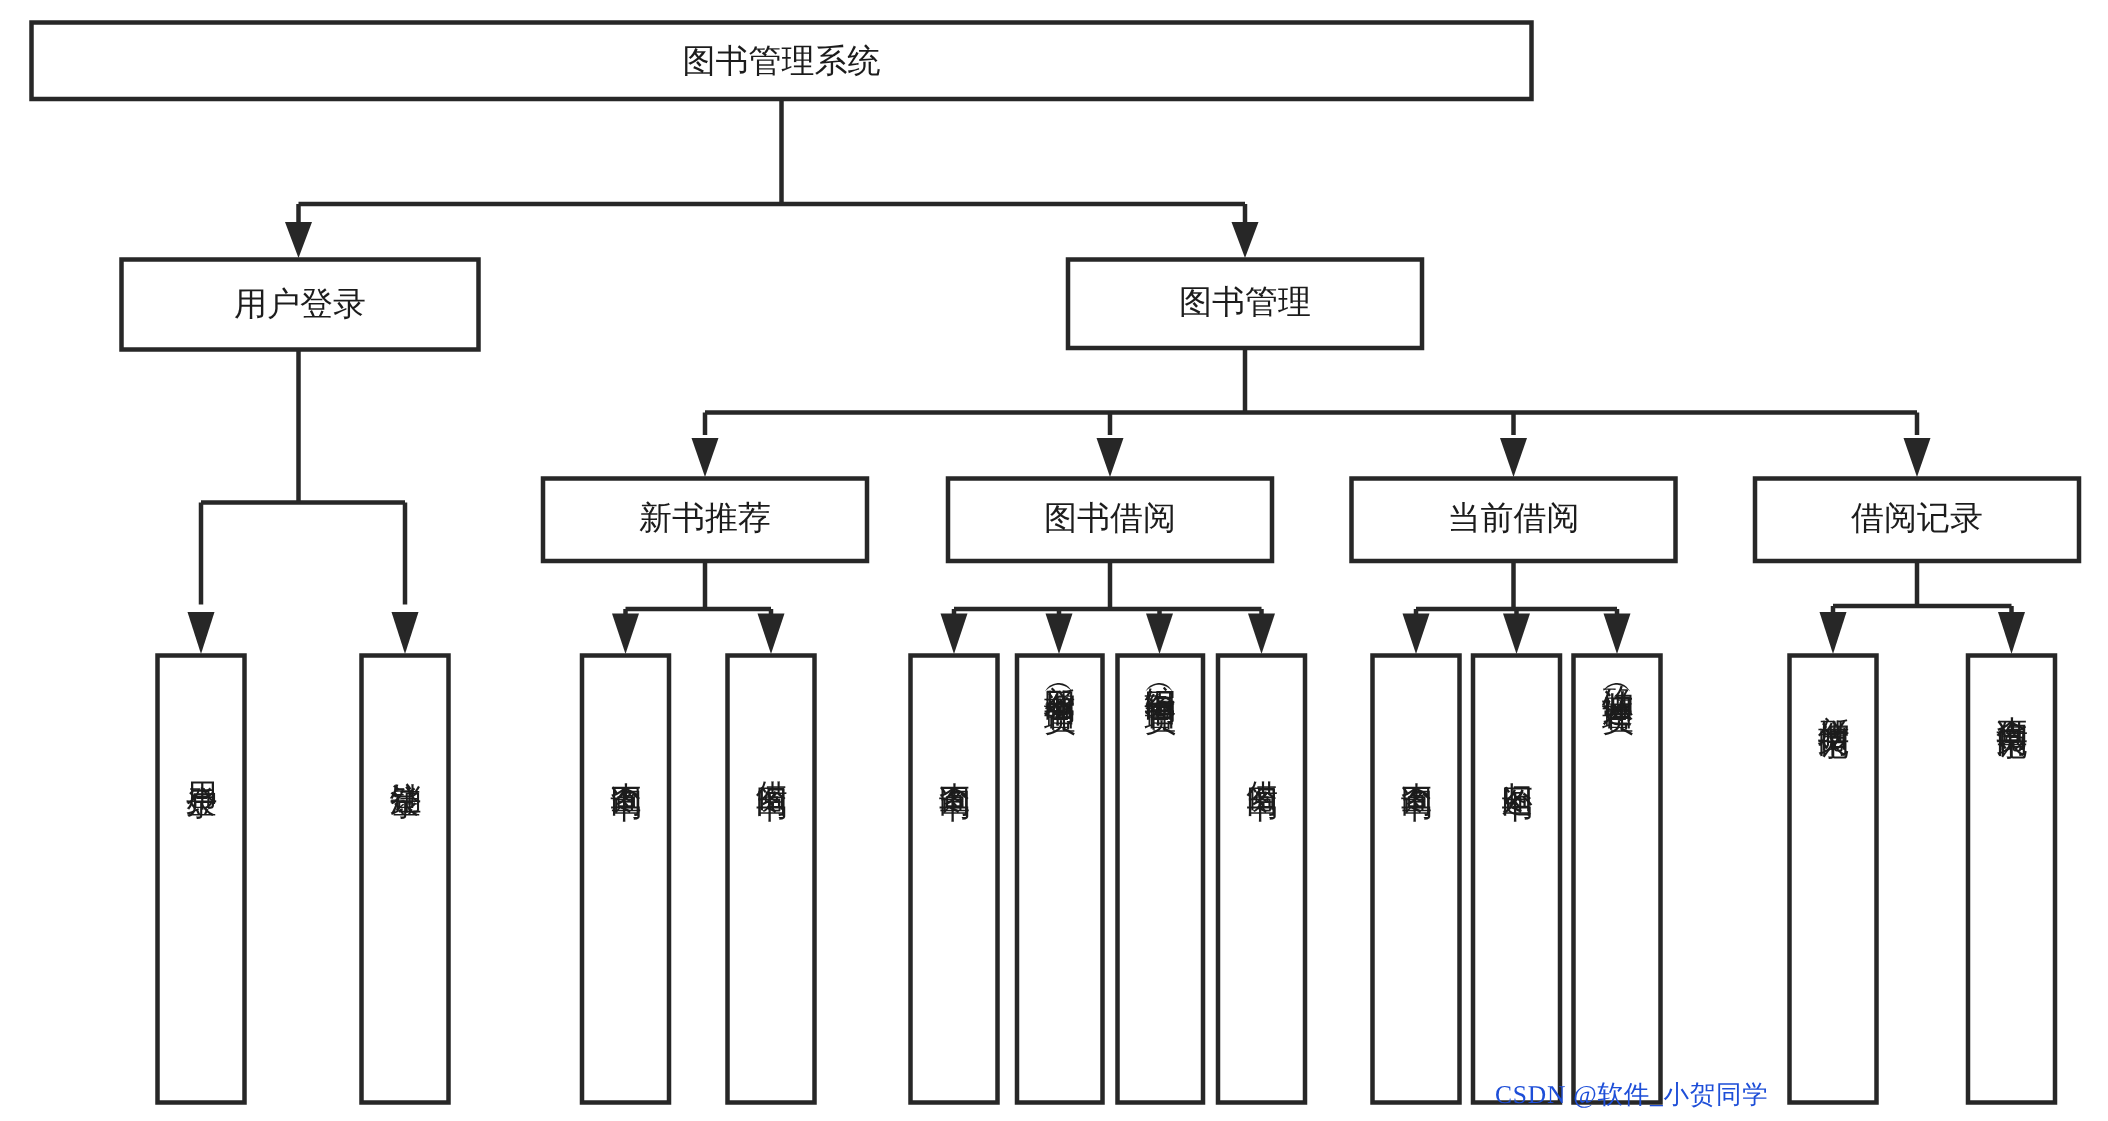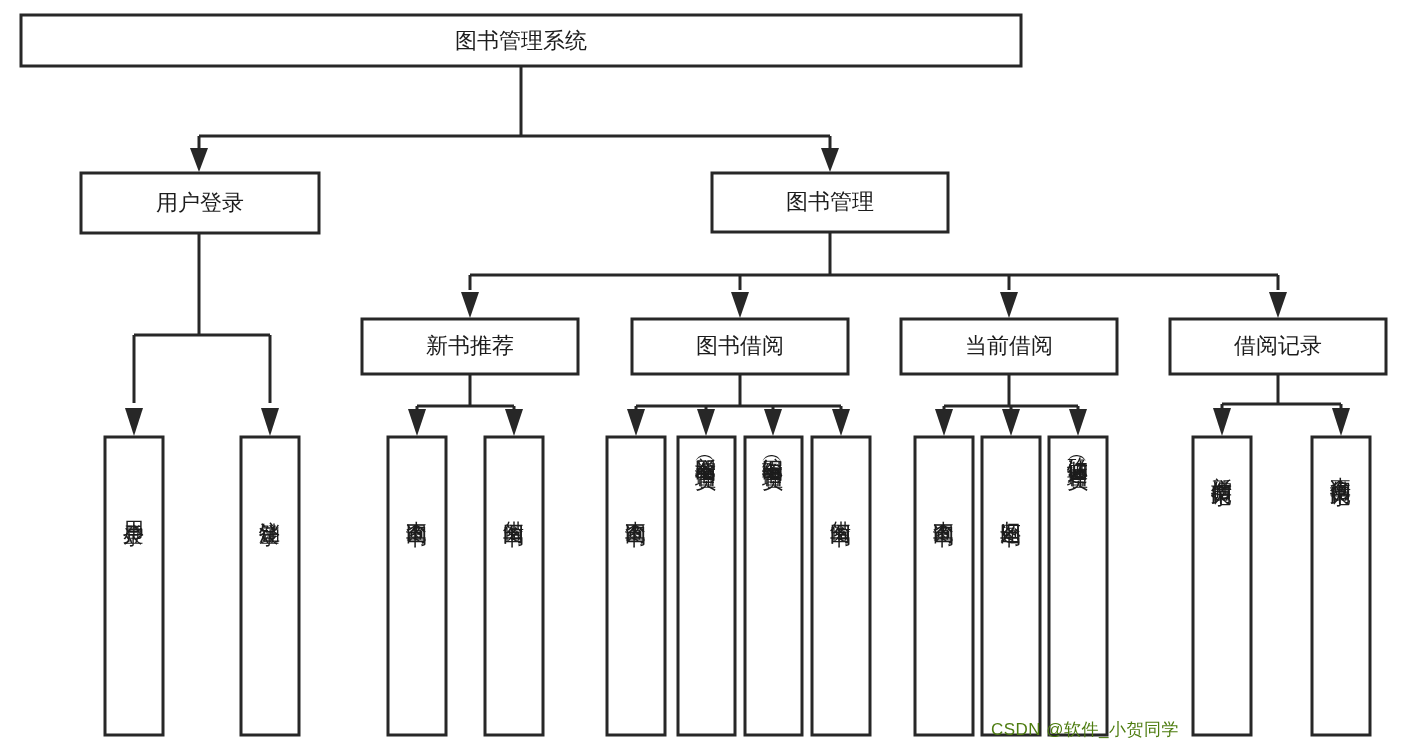--- a/index.html
+++ b/index.html
@@ -56,23 +56,23 @@
     fill: #1c1c1c;
     text-anchor: middle;
     writing-mode: vertical-rl;
     letter-spacing: 2px;
     white-space: pre;
   }
   .watermark {
     position: absolute;
     right: 8px;
     bottom: 6px;
-    font-family: Liberation Sans, sans-serif;
+    font-family: Liberation Serif, serif;
     font-size: 17px;
-    color: #4d7c0f;
+    color: #1d4ed8;
     letter-spacing: 0.5px;
     user-select: none;
     pointer-events: none;
   }
 </style>
 </head>
 <body>
 
 <div id="diagram-root">
 

